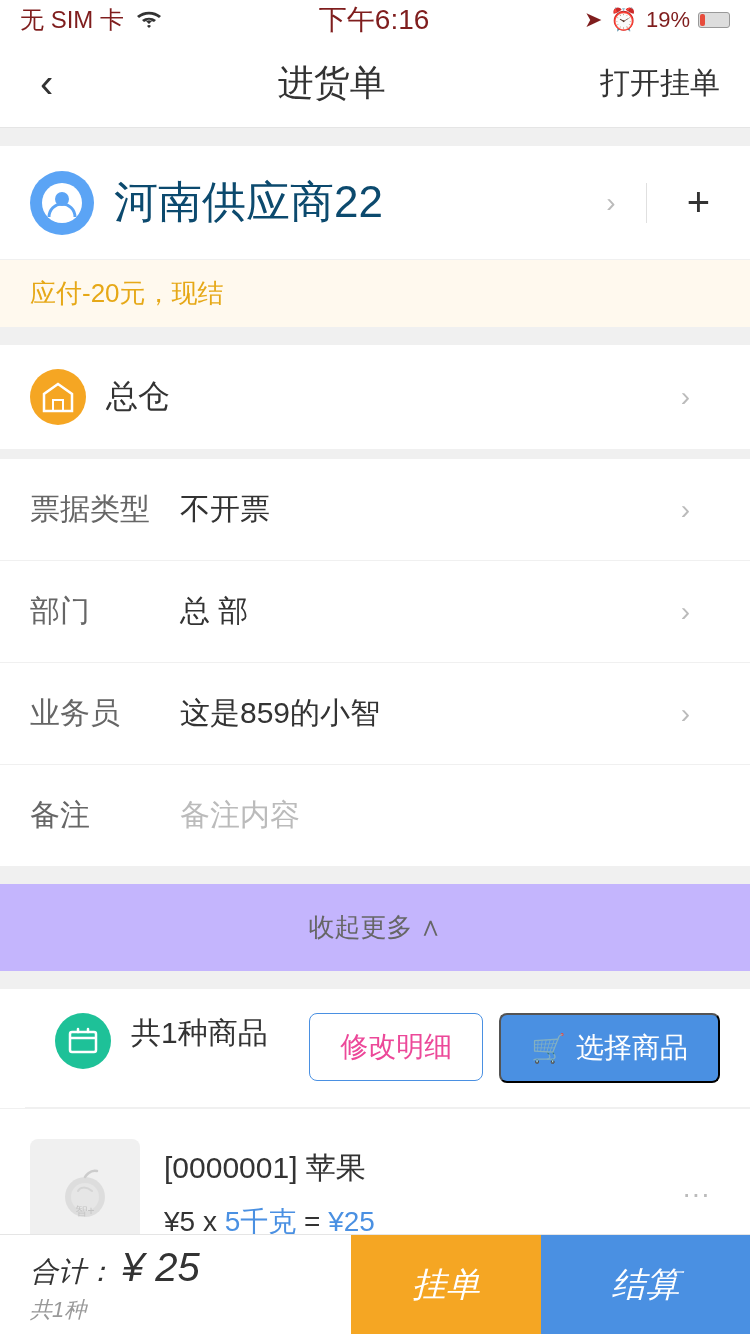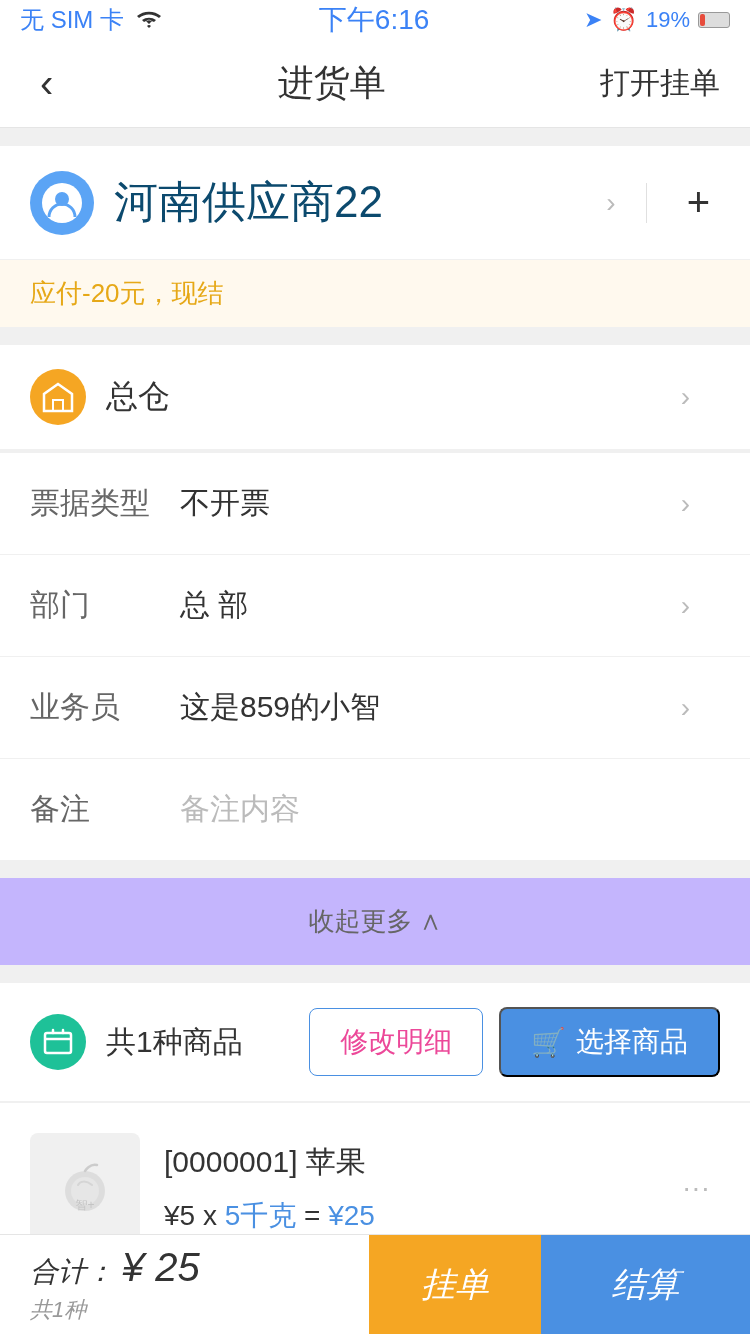--- a/index.html
+++ b/index.html
@@ -15,21 +15,21 @@
 
     
     .status-bar {
       height: 40px;
       background: #fff;
       display: flex;
       align-items: center;
       justify-content: space-between;
       padding: 0 20px;
       font-size: 24px;
-      color: #3b82f6;
+      color: #7f1d1d;
     }
     .status-left { display: flex; align-items: center; gap: 10px; }
     .status-center { font-size: 28px; font-weight: 500; }
     .status-right { display: flex; align-items: center; gap: 8px; font-size: 22px; }
 
     
     .nav-bar {
       height: 88px;
       background: #fff;
       display: flex;
@@ -141,21 +141,21 @@
     }
     .warehouse-name {
       flex: 1;
       font-size: 32px;
       color: #333;
     }
 
     
     .form-section {
       background: #fff;
-      margin-top: 4px;
+      margin-top: 10px;
     }
     .form-row {
       display: flex;
       align-items: center;
       padding: 30px 30px;
       border-bottom: 1px solid #f0f0f0;
       min-height: 90px;
     }
     .form-row:last-child {
       border-bottom: none;
@@ -187,23 +187,24 @@
       margin-top: 18px;
     }
 
     
     .products-section {
       background: #fff;
       margin-top: 18px;
     }
     .products-header {
       display: flex;
-      align-items: center;
+      align-items: flex-start;
       padding: 24px 30px;
       border-bottom: 1px solid #f0f0f0;
+      margin-left: 25px;
     }
     .products-icon {
       width: 56px;
       height: 56px;
       border-radius: 50%;
       background: #1ec198;
       display: flex;
       align-items: center;
       justify-content: center;
       margin-right: 20px;
@@ -304,21 +305,21 @@
       font-size: 40px;
       font-weight: 500;
       color: #333;
     }
     .footer-total-sub {
       font-size: 22px;
       color: #999;
       margin-top: 4px;
     }
     .footer-btn-hold {
-      width: 172px;
+      width: 190px;
       height: 100px;
       background: #f5a623;
       color: #fff;
       font-size: 34px;
       display: flex;
       align-items: center;
       justify-content: center;
       cursor: pointer;
     }
     .footer-btn-checkout {

